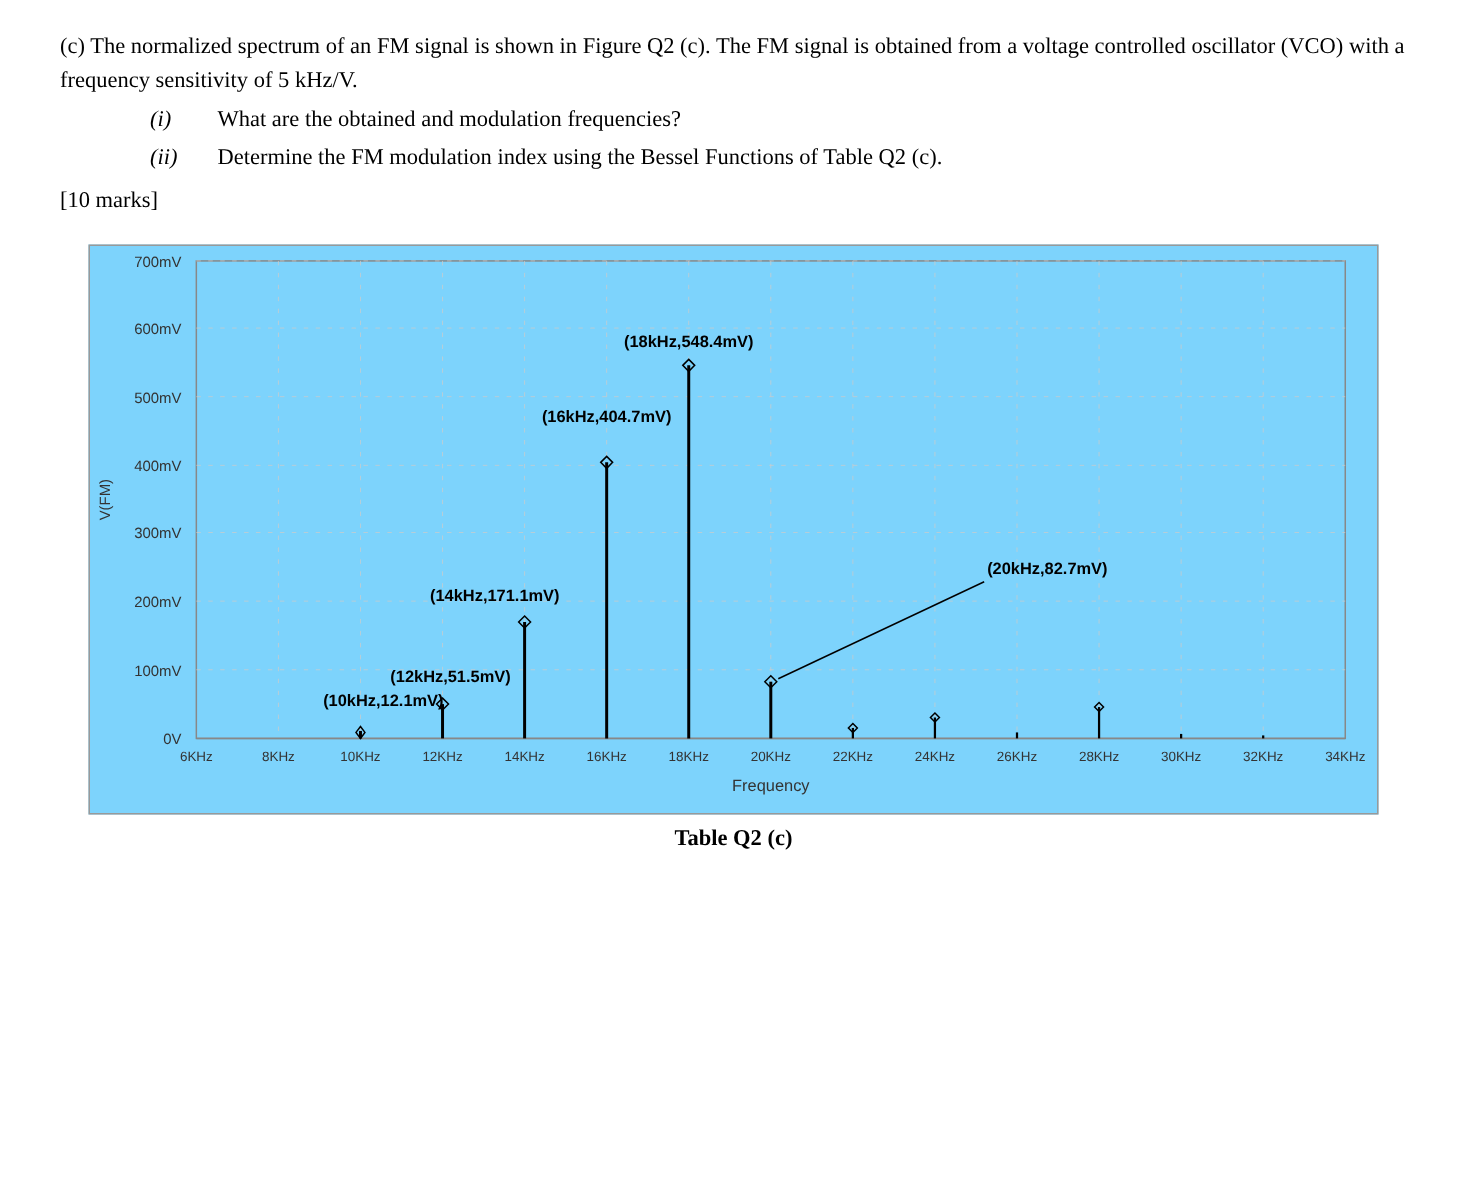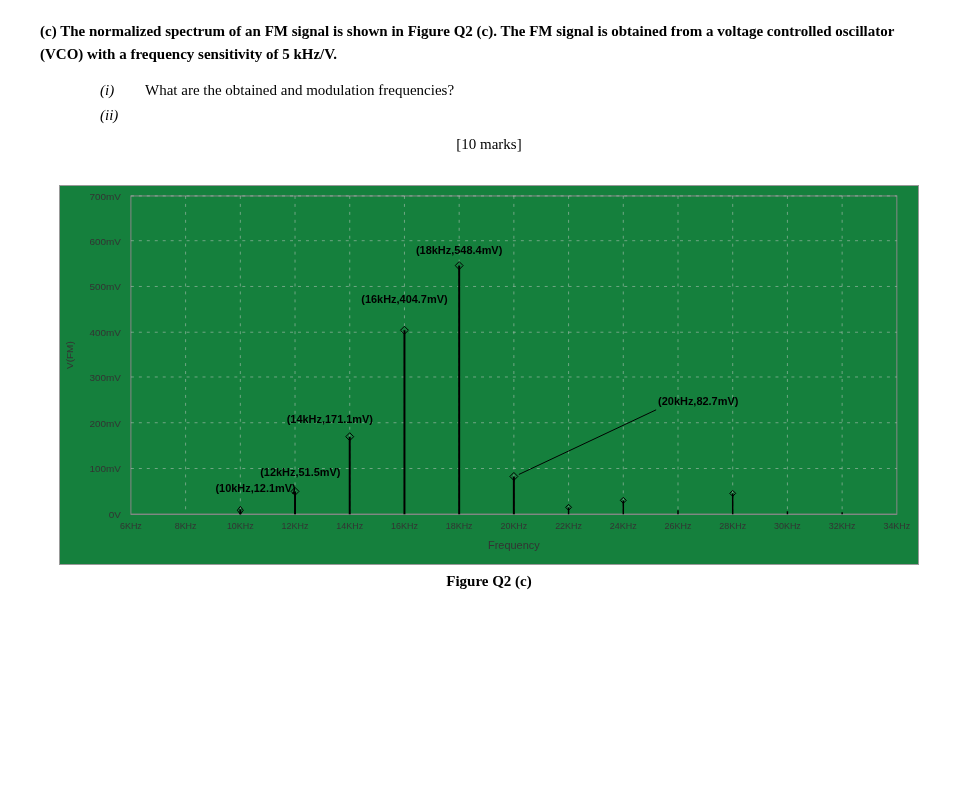--- a/index.html
+++ b/index.html
@@ -10,47 +10,46 @@
       color: #000;
       width: 978px;
       min-height: 788px;
       padding: 20px 40px;
     }
     .question-text {
       line-height: 1.5;
       margin-bottom: 10px;
     }
     .question-text p {
-      margin-bottom: 14px;
-      font-weight: bold;
+      margin-bottom: 4px;
     }
     .indented-list {
       margin-left: 60px;
     }
     .indented-list .item {
       display: flex;
       margin-bottom: 2px;
     }
     .indented-list .item .label {
       min-width: 45px;
       font-style: italic;
     }
     .marks {
-      text-align: center;
-      margin: 10px 0 32px 0;
+      text-align: left;
+      margin: 10px 0 20px 0;
     }
     .chart-container {
       width: 860px;
       margin: 0 auto;
       position: relative;
     }
     .chart-wrapper {
       border: 1px solid #999;
       position: relative;
-      background: #15803d;
+      background: #7dd3fc;
       height: 380px;
       width: 100%;
     }
     svg.chart {
       width: 100%;
       height: 100%;
     }
     .figure-caption {
       text-align: center;
       margin-top: 8px;
@@ -66,20 +65,21 @@
     <span>(c)</span>
     <span>The normalized spectrum of an FM signal is shown in Figure Q2 (c).  The FM signal is obtained from a voltage controlled oscillator (VCO) with a frequency sensitivity of 5 kHz/V.</span>
   </p>
   <div class="indented-list">
     <div class="item">
       <span class="label">(i)</span>
       <span>What are the obtained and modulation frequencies?</span>
     </div>
     <div class="item">
       <span class="label">(ii)</span>
+      <span>Determine the FM modulation index using the Bessel Functions of Table Q2 (c).</span>
     </div>
   </div>
 </div>
 
 <div class="marks">[10 marks]</div>
 
 <div class="chart-container">
   <div class="chart-wrapper">
     <svg class="chart" viewBox="0 0 860 380">
 
@@ -188,14 +188,14 @@
       <text x="200" y="292" text-anchor="left" font-size="11" font-family="Arial,sans-serif" fill="#000" font-weight="bold">(12kHz,51.5mV)</text>
 
       <text x="155" y="308" text-anchor="left" font-size="11" font-family="Arial,sans-serif" fill="#000" font-weight="bold">(10kHz,12.1mV)</text>
 
       <text x="600" y="220" text-anchor="left" font-size="11" font-family="Arial,sans-serif" fill="#000" font-weight="bold">(20kHz,82.7mV)</text>
 
       <line x1="598" y1="225" x2="460" y2="290" stroke="#000" stroke-width="1"></line>
 
     </svg>
   </div>
-  <div class="figure-caption">Figure Q2 (c)</div>
+  <div class="figure-caption">Table Q2 (c)</div>
 </div>
 
 </body></html>

